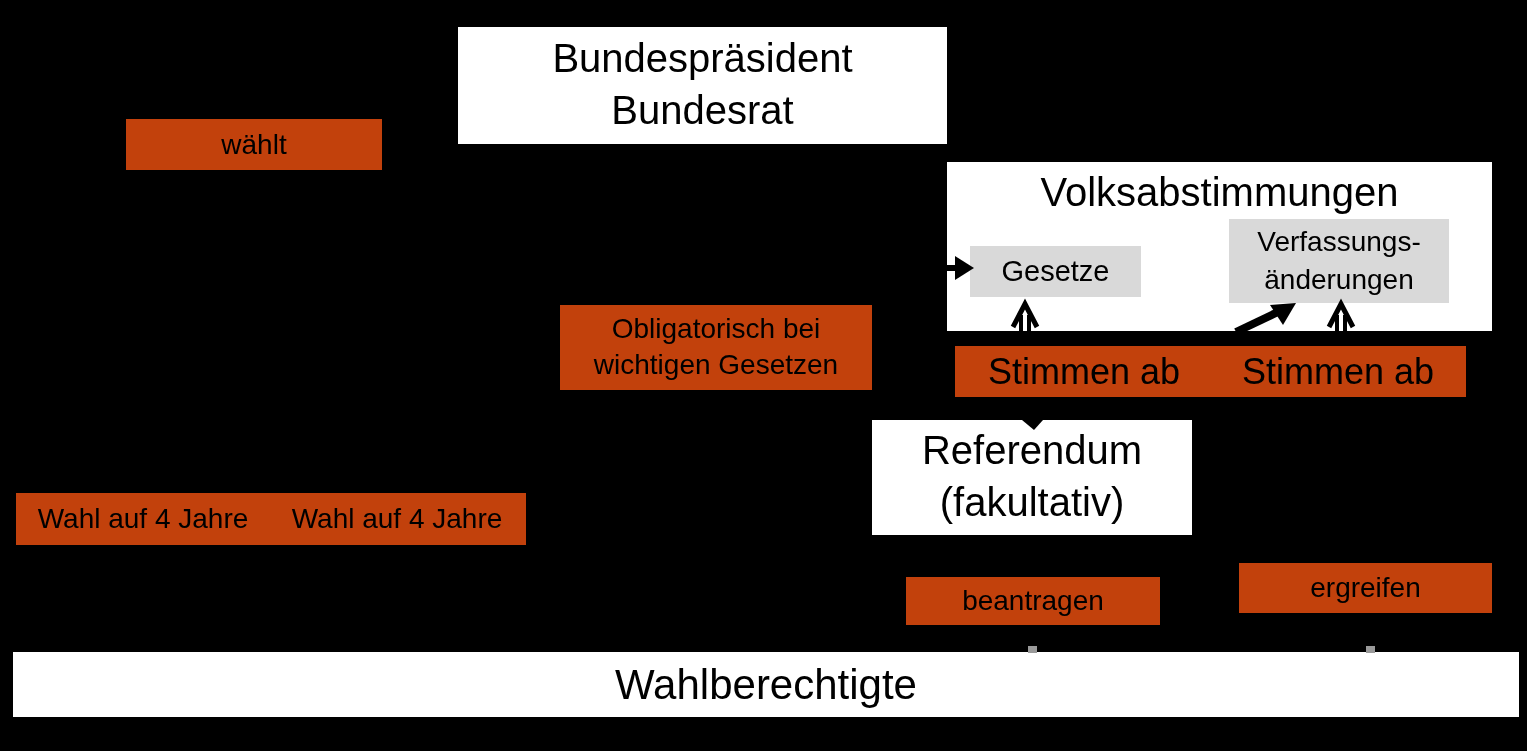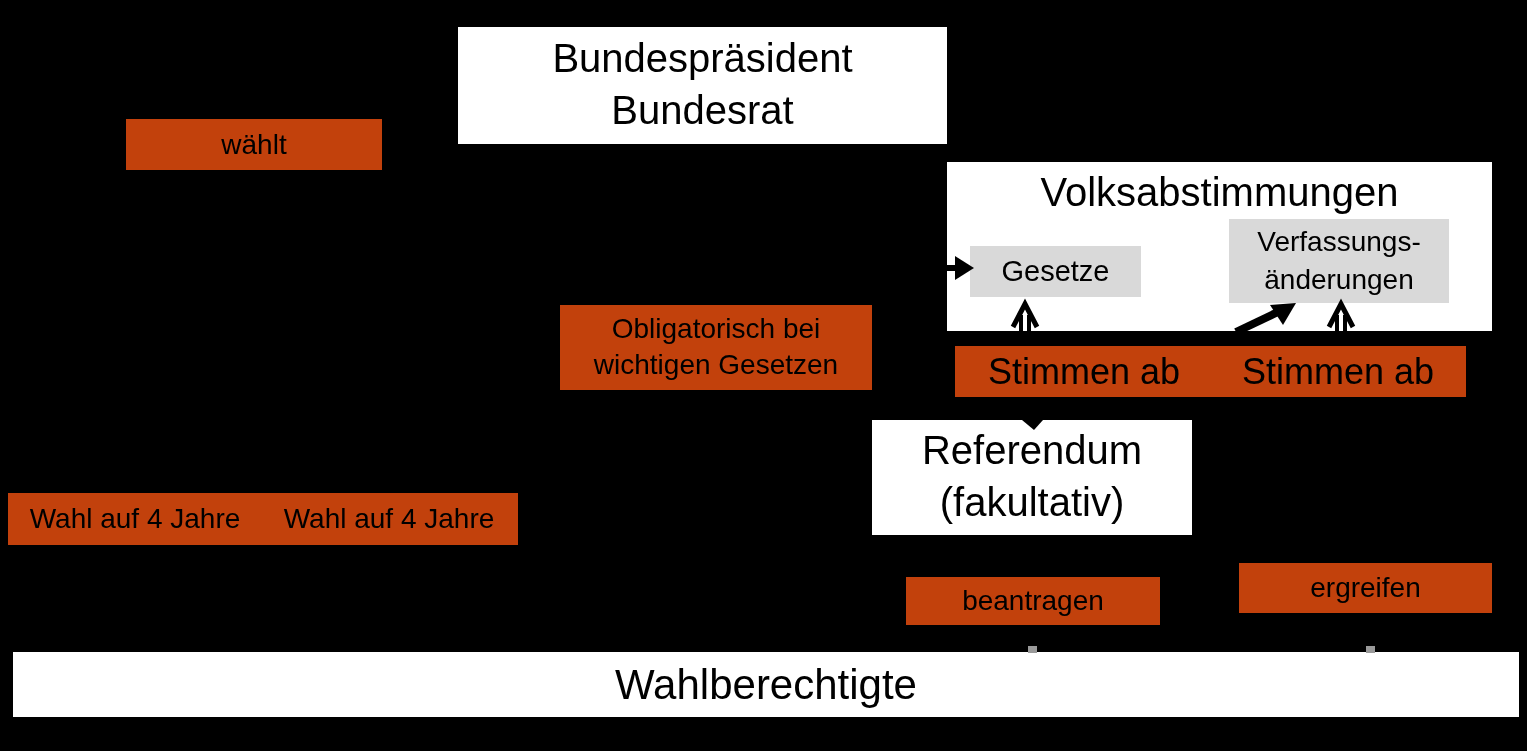--- a/index.html
+++ b/index.html
@@ -20,21 +20,21 @@
   
   #bp{left:458px;top:27px;width:489px;height:117px;padding-top:5px;}
   
   #waehlt{left:126px;top:119px;width:256px;height:51px;line-height:51px;}
   
   #bv{left:8px;top:218px;width:482px;height:174px;}
   #bv .title{font-size:42px;line-height:46px;margin-top:16px;}
   #nationalrat{left:12px;top:79px;width:219px;height:48px;line-height:48px;font-size:29px;}
   #staenderat{left:273px;top:79px;width:184px;height:48px;line-height:48px;font-size:29px;}
   
-  #wahlbar{left:8px;top:493px;width:510px;height:52px;}
+  #wahlbar{left:16px;top:493px;width:510px;height:52px;}
   #wahlbar span{position:absolute;top:0;line-height:52px;font-size:28px;transform:translateX(-50%);white-space:nowrap;}
   #wahlbar .l{left:127px;} #wahlbar .r{left:381px;}
   
   #oblig{left:560px;top:305px;width:312px;height:85px;padding-top:6px;font-size:28px;line-height:36px;}
   
   #va{left:947px;top:162px;width:545px;height:169px;}
   #va .title{font-size:40px;line-height:44px;margin-top:8px;}
   #gesetze{left:23px;top:84px;width:171px;height:51px;line-height:51px;font-size:29px;}
   #verfassung{left:282px;top:57px;width:220px;height:84px;font-size:28px;line-height:38px;padding-top:4px;}
   

